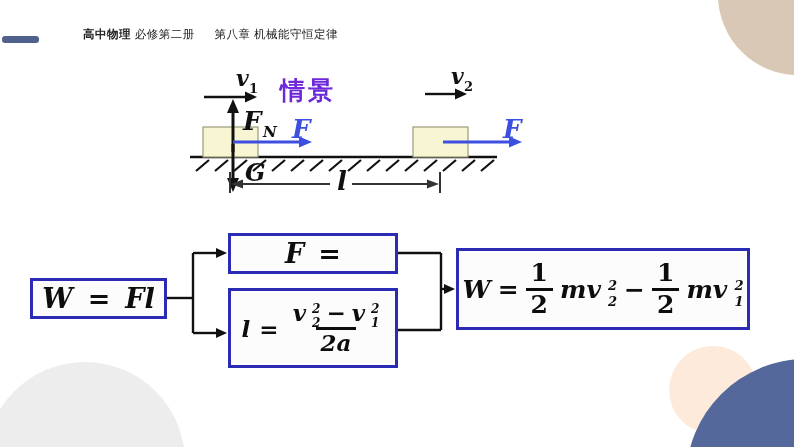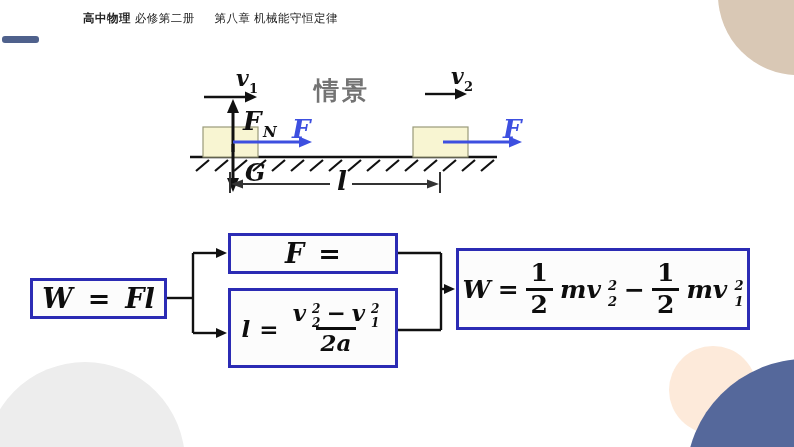--- a/index.html
+++ b/index.html
@@ -6,27 +6,27 @@
   .slide{position:relative;width:794px;height:447px;background:#ffffff;overflow:hidden;
          font-family:"Liberation Sans",sans-serif;}
   .circle{position:absolute;border-radius:50%;z-index:0;}
   .circle-tan{left:718px;top:-85px;width:160px;height:160px;background:#d9c8b5;}
   .circle-peach{left:669px;top:346px;width:88px;height:88px;background:#fdeada;}
   .circle-navy{left:686px;top:359px;width:240px;height:240px;background:#55689b;}
   .circle-gray{left:-15px;top:362px;width:200px;height:200px;background:#ededed;}
 
   .header-bar{position:absolute;left:2px;top:36px;width:37px;height:7px;border-radius:3px;
               background:#4f618c;z-index:2;}
-  .header-title{position:absolute;left:83px;top:11px;font-size:11.5px;color:#222;z-index:2;
+  .header-title{position:absolute;left:83px;top:27px;font-size:11.5px;color:#222;z-index:2;
                 letter-spacing:0.5px;}
   .header-title .bold{font-weight:bold;}
   .header-title .chapter{margin-left:16px;}
 
-  .scene-label{position:absolute;left:314px;top:74px;font-size:25px;font-weight:bold;
-               color:#737373;letter-spacing:3px;z-index:2;}
+  .scene-label{position:absolute;left:280px;top:74px;font-size:25px;font-weight:bold;
+               color:#6d28d9;letter-spacing:3px;z-index:2;}
 
   .diagram-svg{position:absolute;left:0;top:0;z-index:1;}
 
   .fbox{position:absolute;box-sizing:border-box;border:3px solid #2b2bb4;background:#fcfcfc;
         display:flex;align-items:center;justify-content:center;
         font-family:"DejaVu Serif",serif;font-weight:bold;font-style:italic;color:#0d0d0d;z-index:2;}
   .eq,.minus{font-style:normal;}
   #box-wfl{left:30px;top:278px;width:137px;height:41px;font-size:27px;gap:15px;}
   #box-fma{left:228px;top:233px;width:170px;height:41px;font-size:27px;gap:14px;}
   #box-l{left:228px;top:288px;width:170px;height:80px;font-size:23px;gap:9px;}

